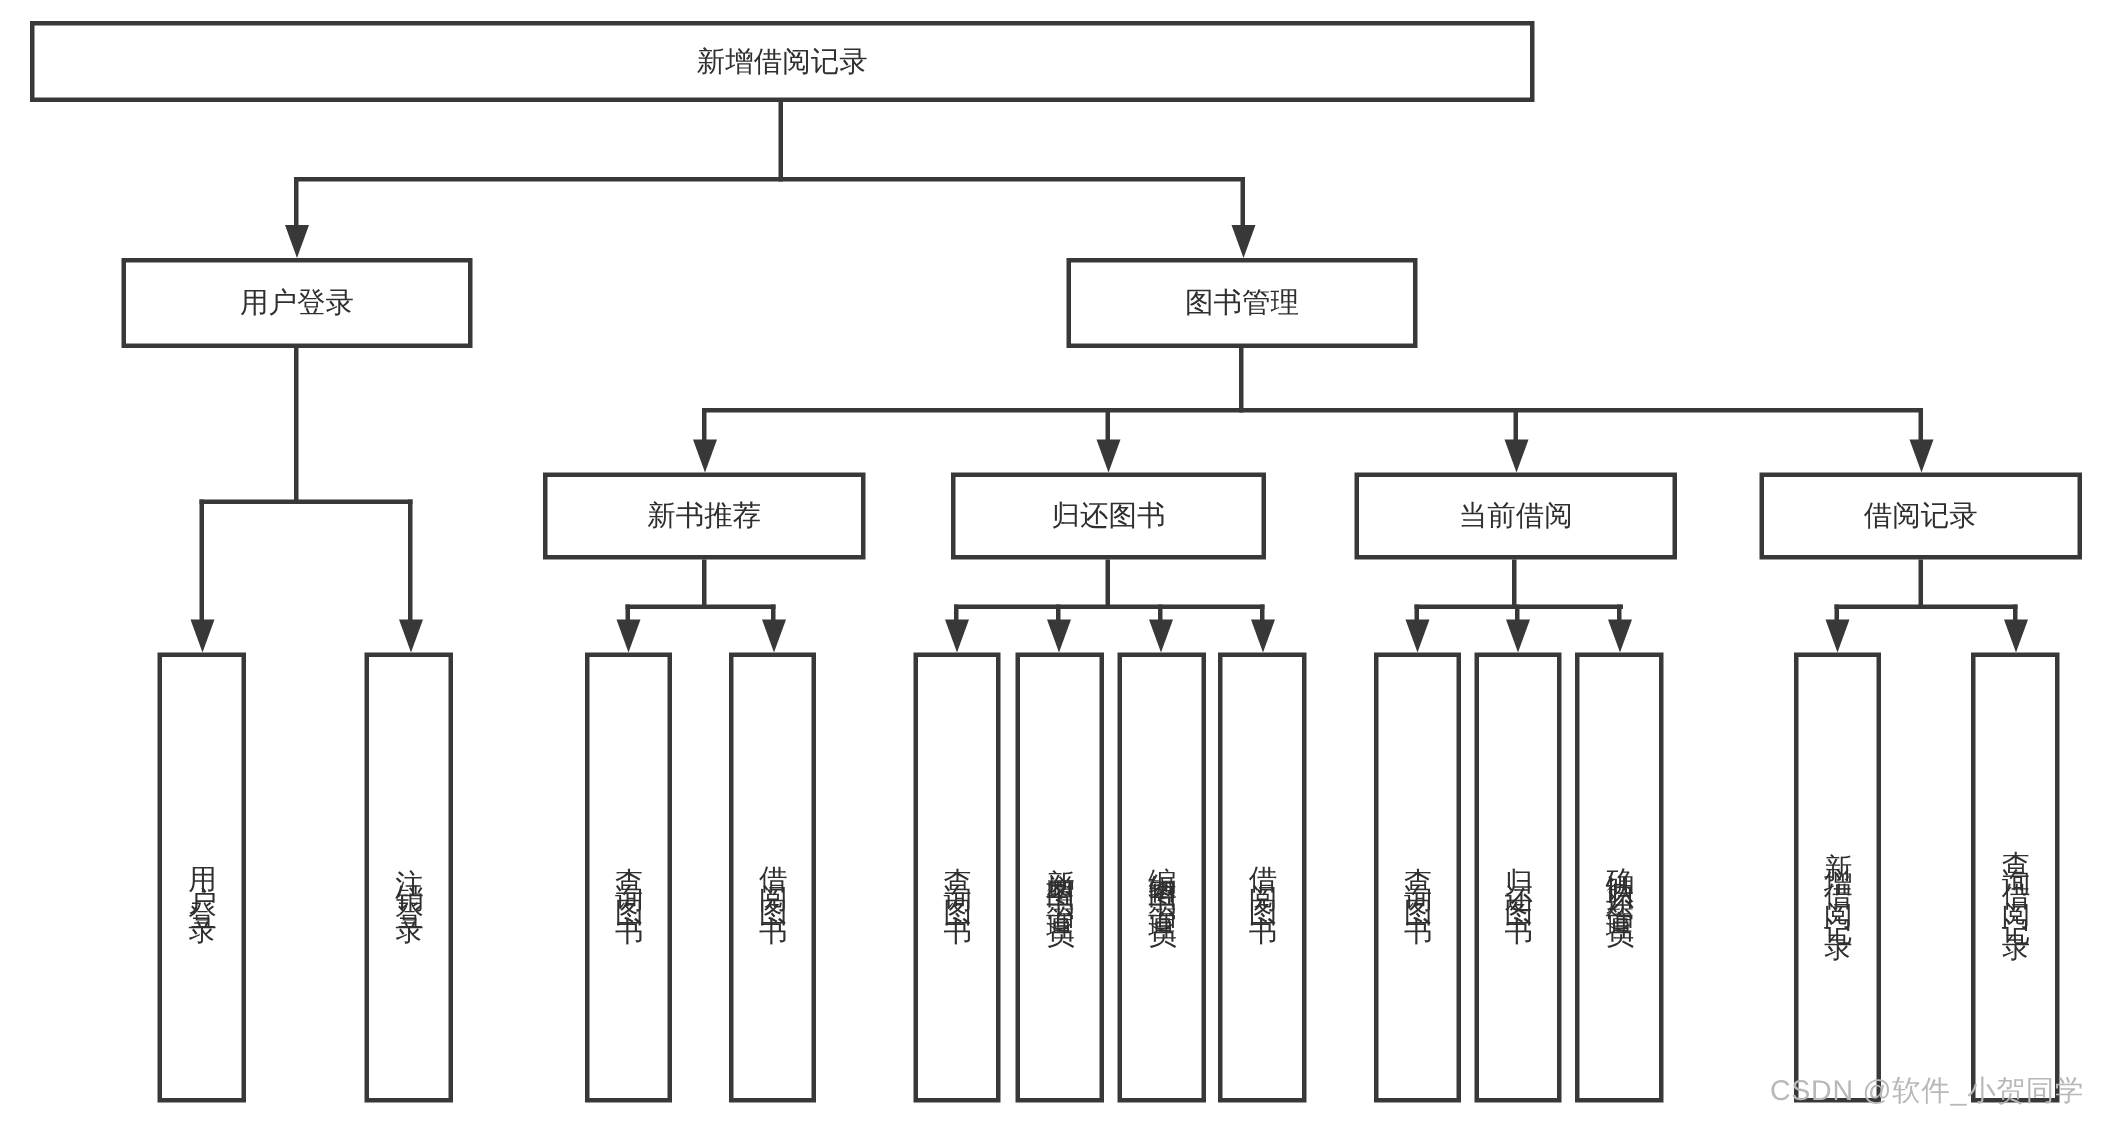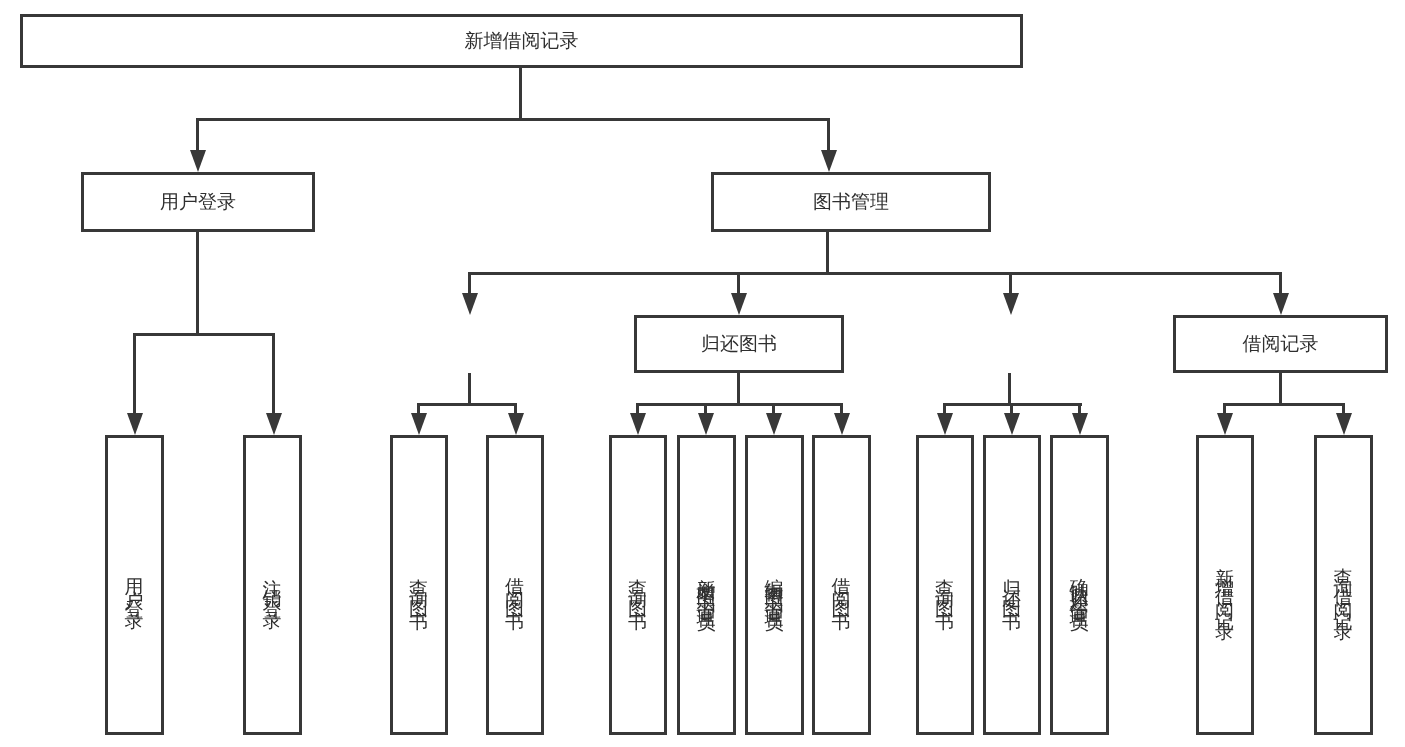--- a/index.html
+++ b/index.html
@@ -42,21 +42,21 @@
   <div class="vline" style="left:519px; top:68px; width:3px; height:53px;"></div>
   <div class="hline" style="left:196px; top:118px; width:634px; height:3px;"></div>
   <div class="vline" style="left:196px; top:118px; width:3px; height:34px;"></div>
   <div class="arrow" style="left:190px; top:150px;"></div>
   <div class="vline" style="left:827px; top:118px; width:3px; height:34px;"></div>
   <div class="arrow" style="left:821px; top:150px;"></div>
 
   <div class="box" style="left:81px; top:172px; width:234px; height:60px;">
     <span>用户登录</span>
   </div>
-  <div class="box" style="left:711px; top:172px; width:280px; height:60px;">
+  <div class="box" style="left:711px; top:172px; width:234px; height:60px;">
     <span>图书管理</span>
   </div>
 
   <div class="vline" style="left:196px; top:232px; width:3px; height:104px;"></div>
   <div class="hline" style="left:133px; top:333px; width:142px; height:3px;"></div>
   <div class="vline" style="left:133px; top:333px; width:3px; height:81px;"></div>
   <div class="arrow" style="left:127px; top:413px;"></div>
   <div class="vline" style="left:272px; top:333px; width:3px; height:81px;"></div>
   <div class="arrow" style="left:266px; top:413px;"></div>
 
@@ -64,22 +64,28 @@
   <div class="hline" style="left:468px; top:272px; width:814px; height:3px;"></div>
   <div class="vline" style="left:468px; top:272px; width:3px; height:22px;"></div>
   <div class="arrow" style="left:462px; top:293px;"></div>
   <div class="vline" style="left:737px; top:272px; width:3px; height:22px;"></div>
   <div class="arrow" style="left:731px; top:293px;"></div>
   <div class="vline" style="left:1009px; top:272px; width:3px; height:22px;"></div>
   <div class="arrow" style="left:1003px; top:293px;"></div>
   <div class="vline" style="left:1279px; top:272px; width:3px; height:22px;"></div>
   <div class="arrow" style="left:1273px; top:293px;"></div>
 
+  <div class="box" style="left:362px; top:315px; width:215px; height:58px;">
+    <span>新书推荐</span>
+  </div>
   <div class="box" style="left:634px; top:315px; width:210px; height:58px;">
     <span>归还图书</span>
+  </div>
+  <div class="box" style="left:903px; top:315px; width:215px; height:58px;">
+    <span>当前借阅</span>
   </div>
   <div class="box" style="left:1173px; top:315px; width:215px; height:58px;text-align:center;">
     <span>借阅记录</span>
   </div>
 
   <div class="vline" style="left:468px; top:373px; width:3px; height:33px;"></div>
   <div class="hline" style="left:417px; top:403px; width:100px; height:3px;"></div>
   <div class="vline" style="left:417px; top:403px; width:3px; height:12px;"></div>
   <div class="arrow" style="left:411px; top:413px;"></div>
   <div class="vline" style="left:514px; top:403px; width:3px; height:12px;"></div>
@@ -149,14 +155,15 @@
     <span class="vlabel long">确认归还（管理员）</span>
   </div>
 
   <div class="box leaf" style="left:1196px; width:58px;">
     <span class="vlabel">新增借阅记录</span>
   </div>
   <div class="box leaf" style="left:1314px; width:59px;">
     <span class="vlabel">查询借阅记录</span>
   </div>
 
+  <div class="watermark">CSDN @软件_小贺同学</div>
 
 </div>
 
 </body></html>

